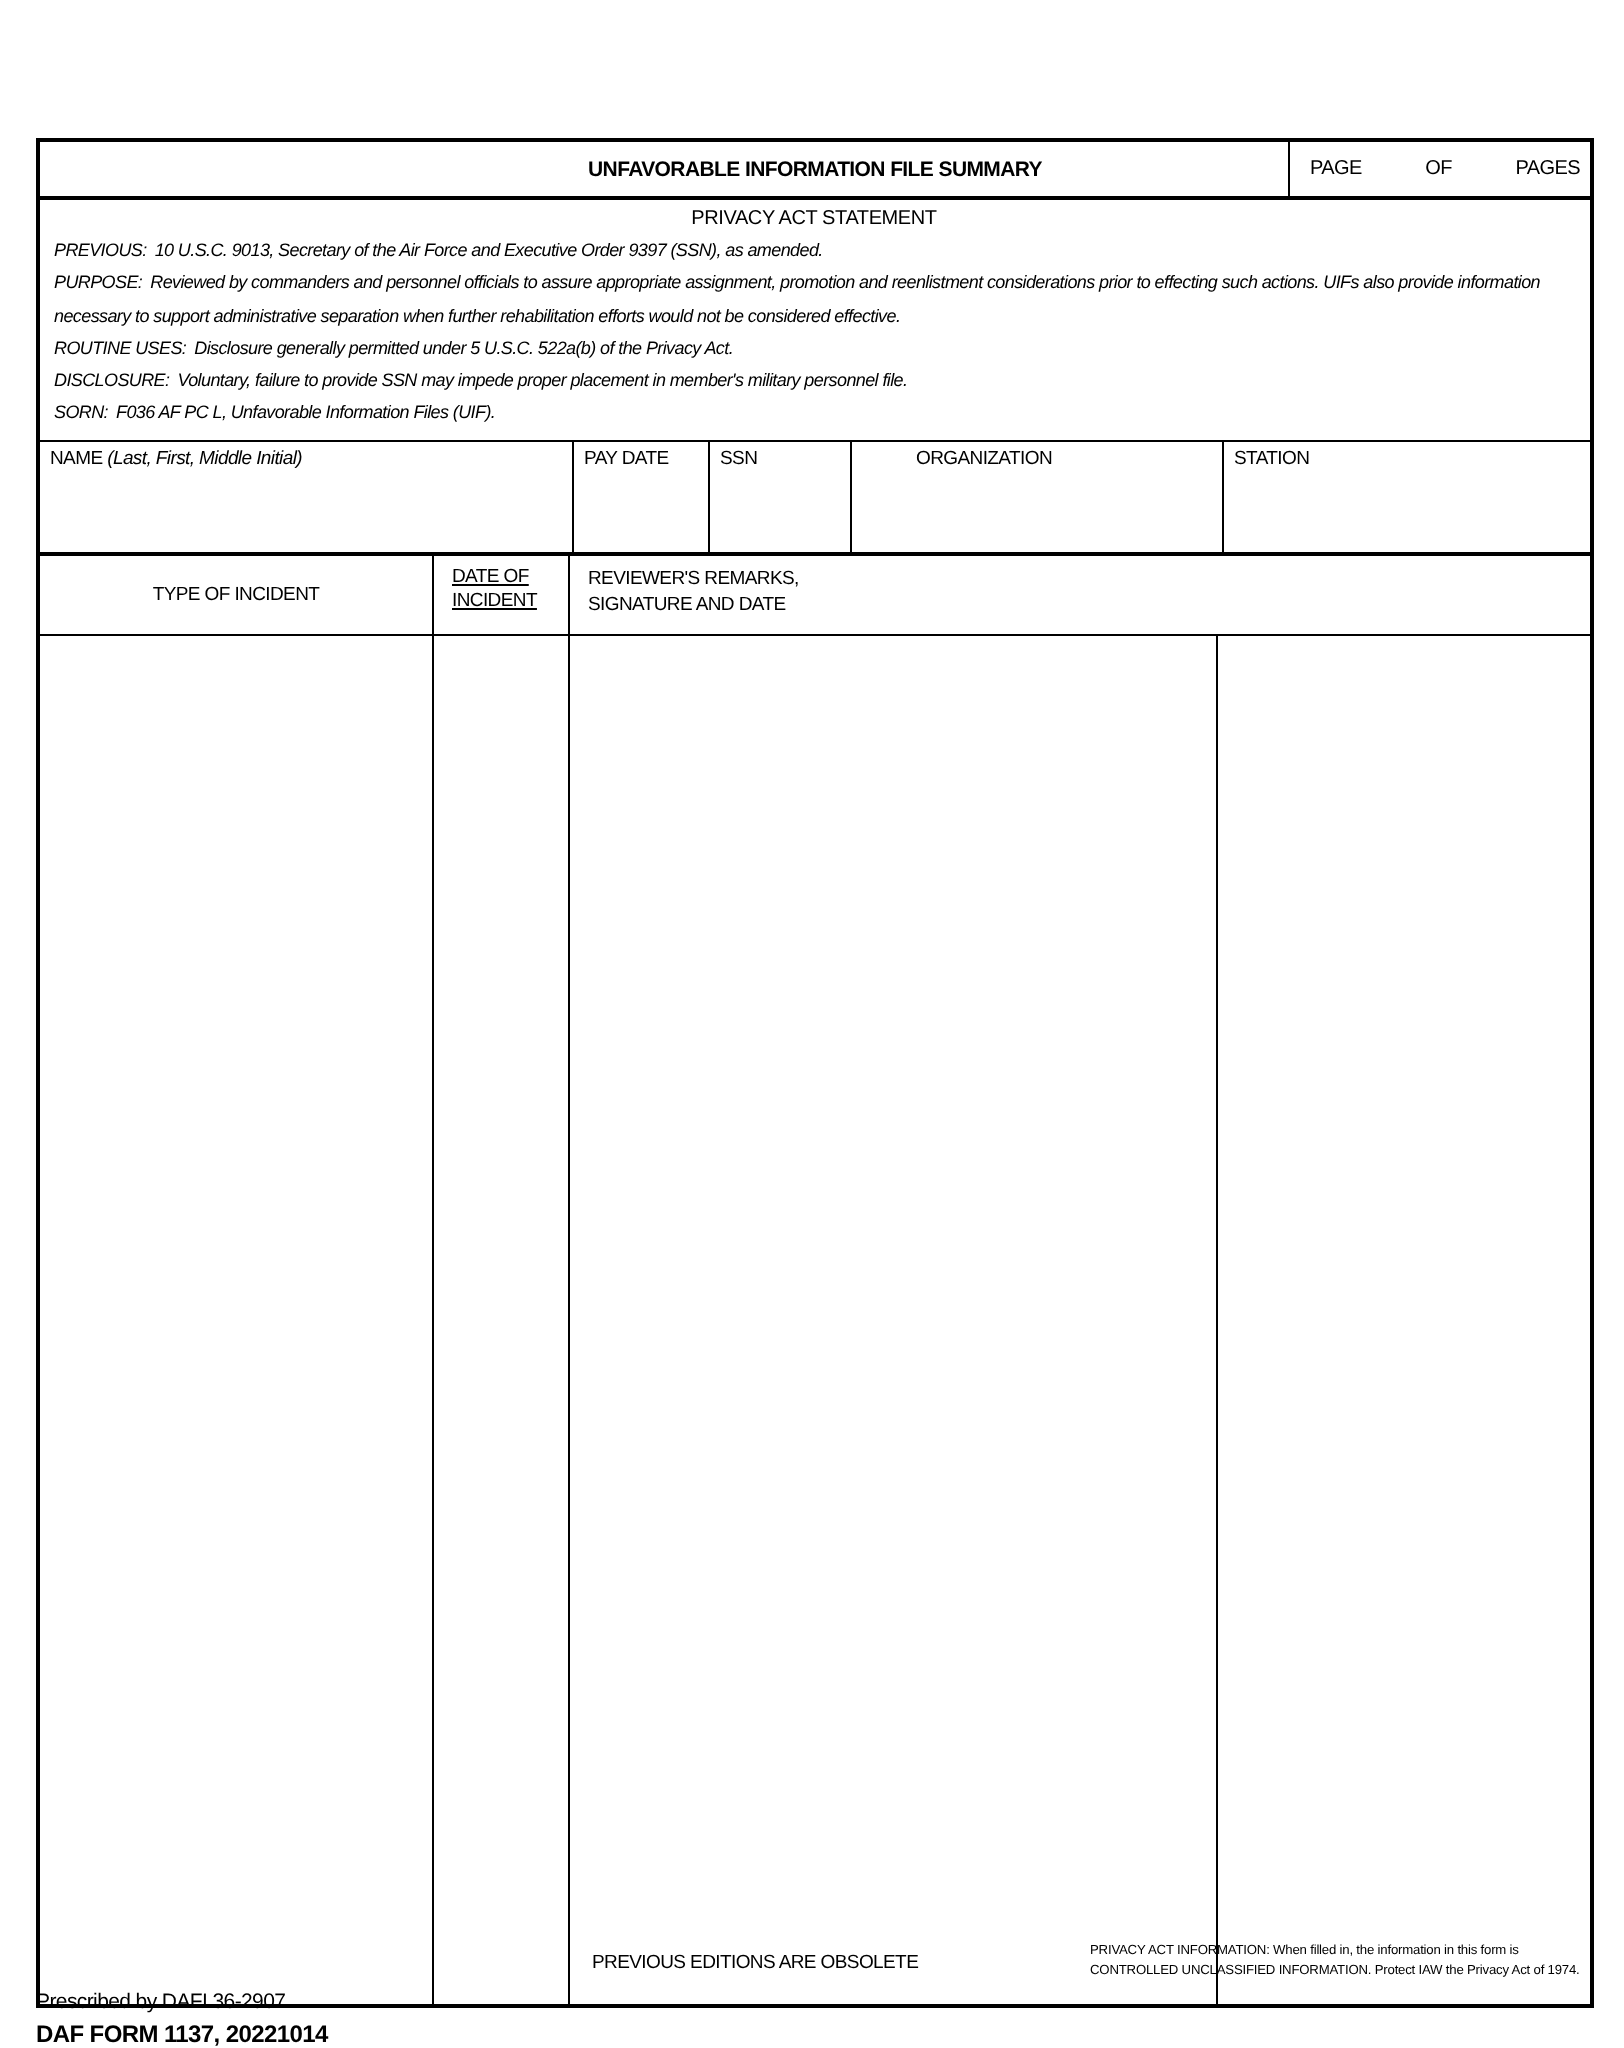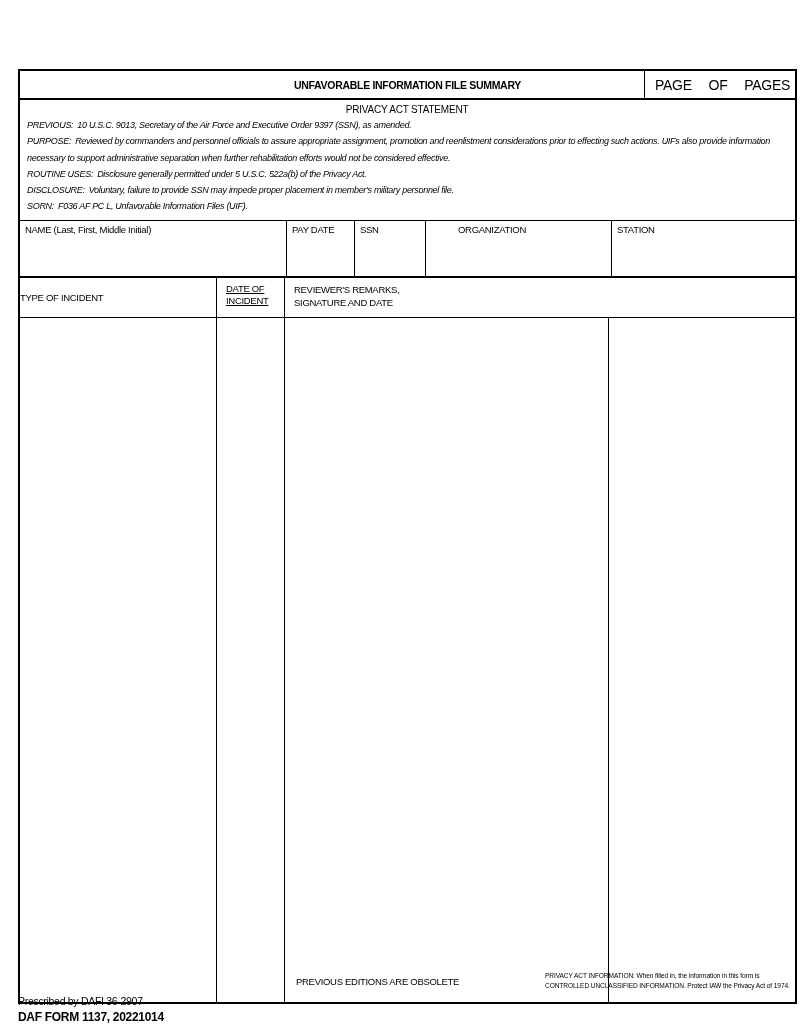--- a/index.html
+++ b/index.html
@@ -10,50 +10,50 @@
   
   .form-box { position:absolute; left:18px; top:29px; width:779px; height:935px;
     border:2px solid #000; display:flex; flex-direction:column; background:#fff;margin-top:40px; }
 
   
   .title-row { position:relative; flex:0 0 29px; border-bottom:2px solid #000; }
   .title-text { position:absolute; left:0; right:0; top:50%; transform:translateY(-50%);
     text-align:center; font-weight:bold; font-size:10.5px; }
   .page-cell { position:absolute; right:0; top:0; bottom:0; width:151px;
     border-left:1px solid #000; display:flex; align-items:center;
-    justify-content:space-between; padding:0 5px 0 10px; font-size:14px; background:#fff; }
+    justify-content:space-between; padding:0 5px 0 10px; font-size:10px; background:#fff; }
 
   
   .privacy { flex:0 0 121px; border-bottom:1px solid #000; padding:2px 8px 0 7px;
     font-size:9px; font-style:italic; line-height:16.3px; }
   .privacy-title { text-align:center; font-style:normal; font-weight:normal;
     font-size:10px; line-height:15px; letter-spacing:-0.2px; }
   .privacy-item .lbl { margin-right:4px; }
 
   
   .id-row { flex:0 0 57px; border-bottom:2px solid #000; display:flex; font-size:9.5px; }
   .id-cell { padding:3px 4px 0 5px; overflow:hidden; }
   .id-cell + .id-cell { border-left:1px solid #000; }
   .w-name { flex:0 0 266px; }
   .w-pay  { flex:0 0 68px; }
   .w-ssn  { flex:0 0 71px; }
   .w-org  { flex:0 0 186px;padding-left:32px; }
   .w-sta  { flex:1; }
-  .note-italic { }
+  .note-italic { font-style:italic; }
 
   
   .inc-head { flex:0 0 40px; border-bottom:1px solid #000; display:flex; font-size:9.5px; }
   .inc-body { flex:1; display:flex; }
   .inc-cell { overflow:hidden; }
   .inc-cell + .inc-cell { border-left:1px solid #000; }
   .c-type { flex:0 0 196px; }
   .c-date { flex:0 0 68px;text-decoration:underline; }
   .c-sum  { flex:0 0 324px; }
   .c-rev  { flex:1; }
-  .inc-head .c-type { display:flex; align-items:center; justify-content:flex-start;
+  .inc-head .c-type { display:flex; align-items:center; justify-content:center;
     text-align:center; }
   .inc-head .c-date { padding:5px 2px 0 9px; line-height:12px; width:68px; }
   .inc-head .c-sum  { padding:5px 10px 0 9px; line-height:13px; }
   .inc-head .c-rev  { padding:5px 6px 0 9px; line-height:13px; }
   .rev-wrap { display:block; width:142px; }
 
   
   .footer-form-number { position:absolute; left:18px; top:970px; font-weight:bold;
     font-size:12px; letter-spacing:-0.3px;margin-top:40px; }
   .footer-prescribed { position:absolute; left:18px; top:995px; font-size:10.5px; }

